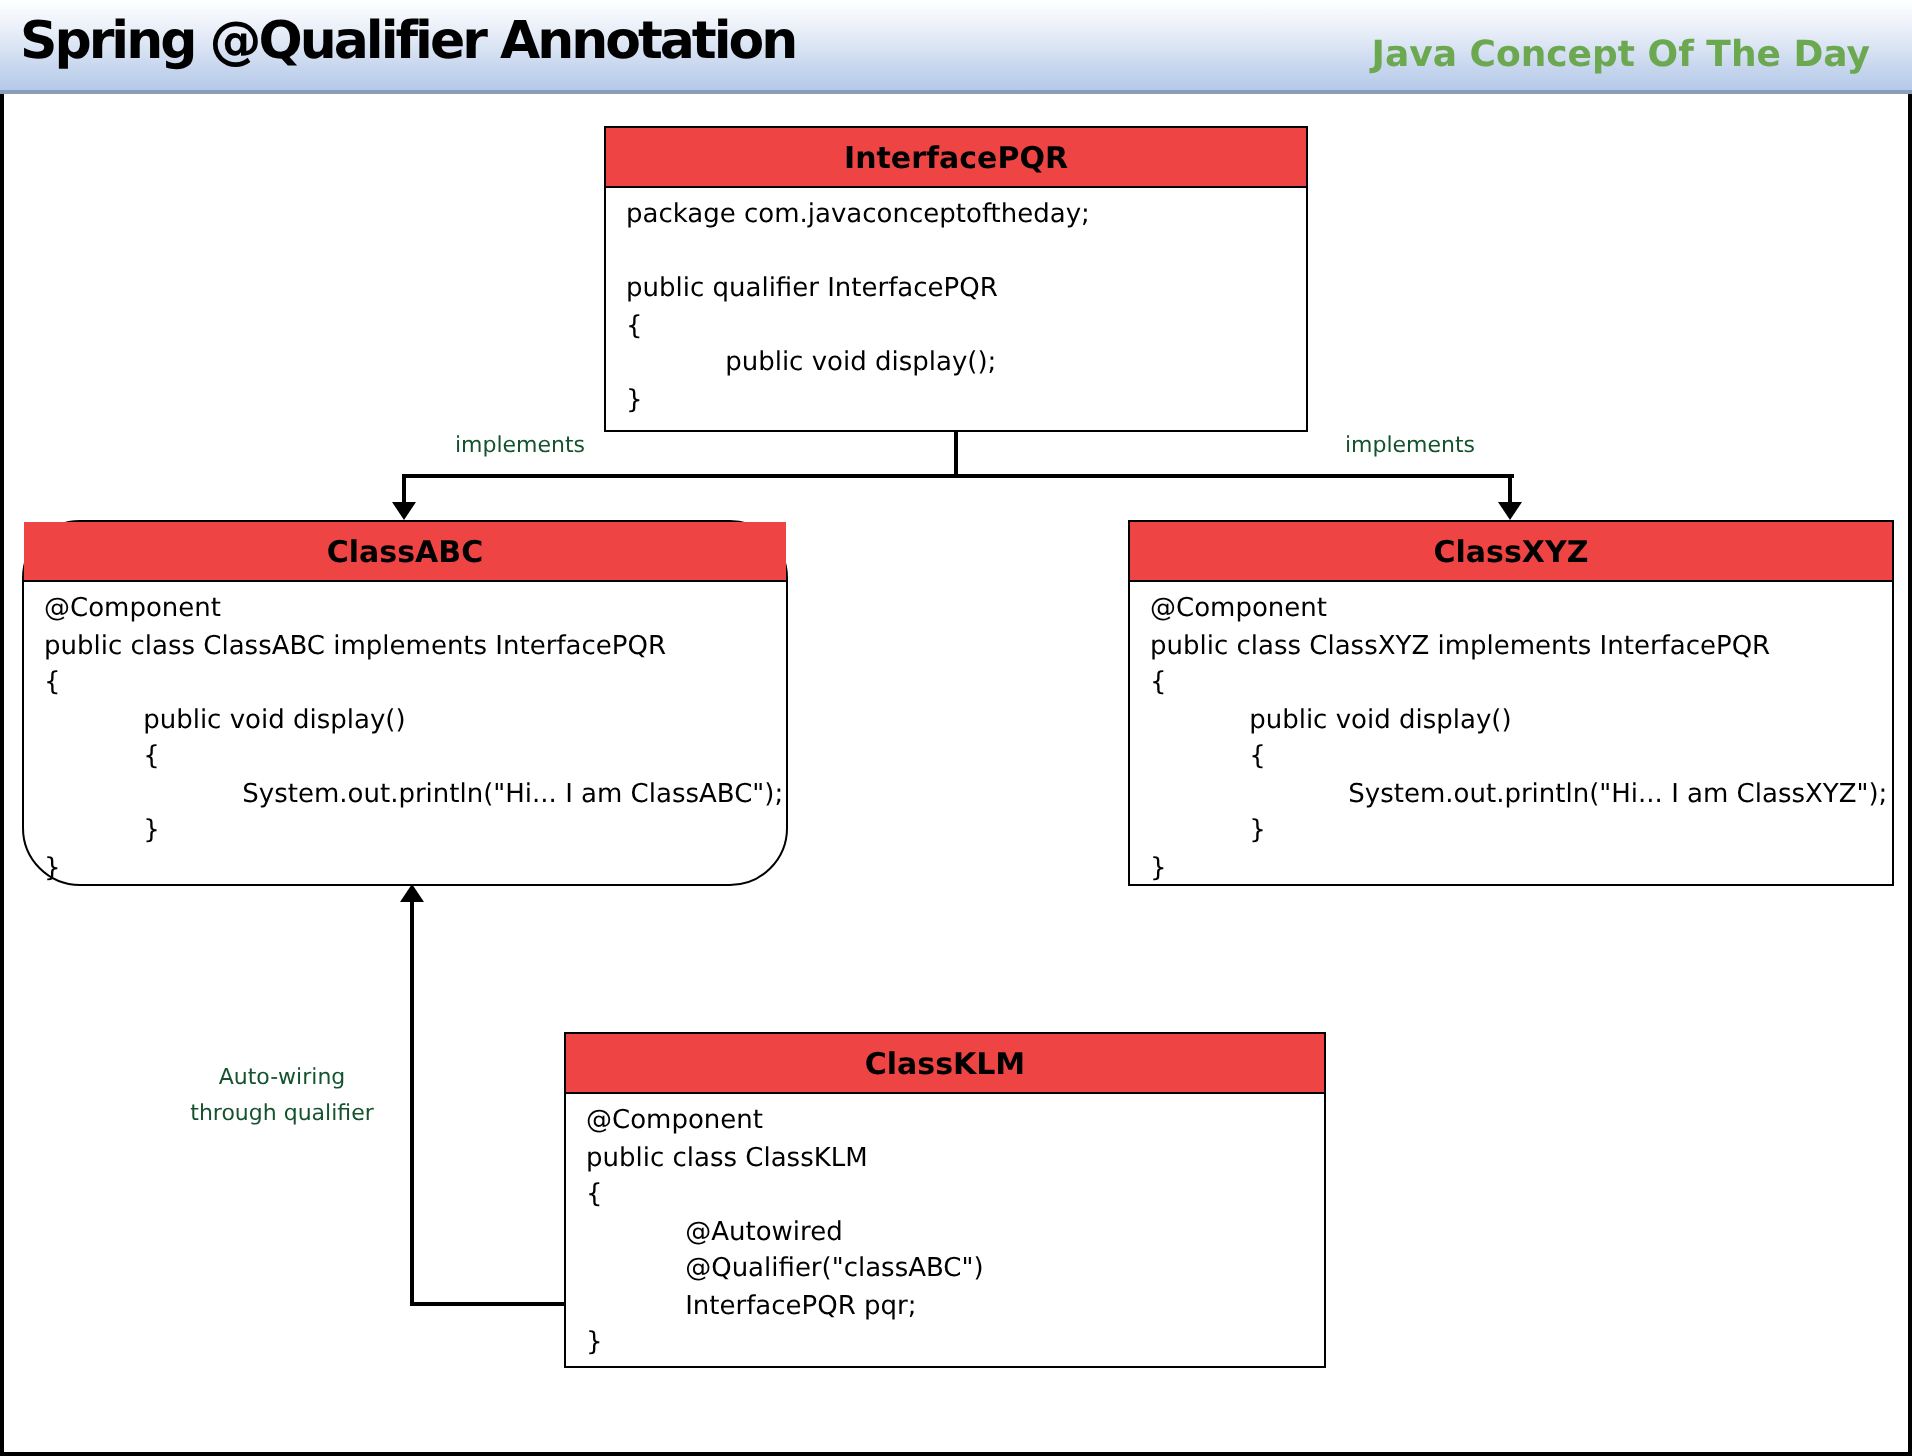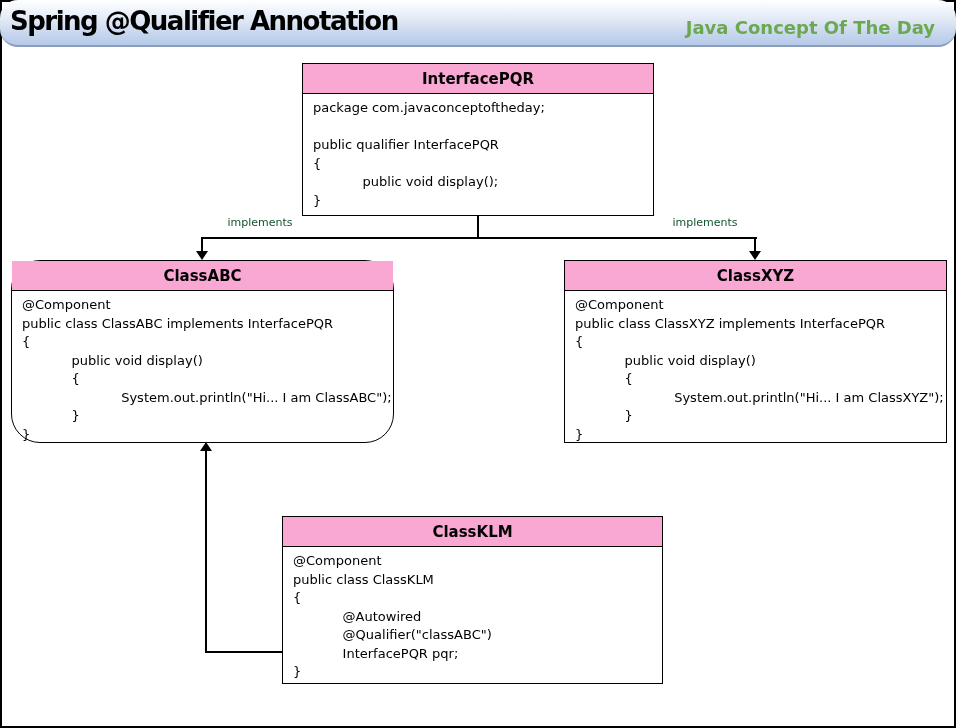--- a/index.html
+++ b/index.html
@@ -16,21 +16,20 @@
     overflow: hidden;
     box-shadow: inset 0 0 0 2px #000000;
   }
   
   .top-header {
     position: absolute;
     left: 0; top: 0; right: 0;
     height: 45px;
     background: linear-gradient(to bottom, #feffff 0%, #e8eef8 35%, #c7d6ee 75%, #b5cae8 100%);
     border-bottom: 2px solid #8c9cbb;
-    border-radius: 18px;
   }
   .page-title {
     position: absolute;
     left: 10px; top: 6px;
     font-size: 26px;
     font-weight: bold;
     letter-spacing: -1.5px;
     color: #000000;
     white-space: nowrap;
   }
@@ -44,21 +43,21 @@
   }
   
   .uml-box {
     position: absolute;
     border: 1px solid #000000;
     background: #ffffff;
     box-sizing: border-box;
   }
   .uml-box .hdr {
     height: 29px;
-    background: #f9a8d4;
+    background: #ef4444;
     border-bottom: 1px solid #000000;
     display: flex;
     align-items: center;
     justify-content: center;
     font-weight: bold;
     font-size: 15px;
     color: #000000;
   }
   .uml-box .code {
     padding: 5px 0 0 10px;
@@ -170,14 +169,18 @@
   <div class="line" id="line-v-right"></div>
   <div class="arrow down" id="arrow-abc"></div>
   <div class="arrow down" id="arrow-xyz"></div>
 
   <div class="line" id="line-klm-h"></div>
   <div class="line" id="line-klm-v"></div>
   <div class="arrow up" id="arrow-klm"></div>
 
   <div class="edge-label" id="label-implements-left">implements</div>
   <div class="edge-label" id="label-implements-right">implements</div>
+  <div class="edge-label" id="label-autowiring">
+    <div>Auto-wiring</div>
+    <div>through qualifier</div>
+  </div>
 
 </div>
 
 </body></html>

